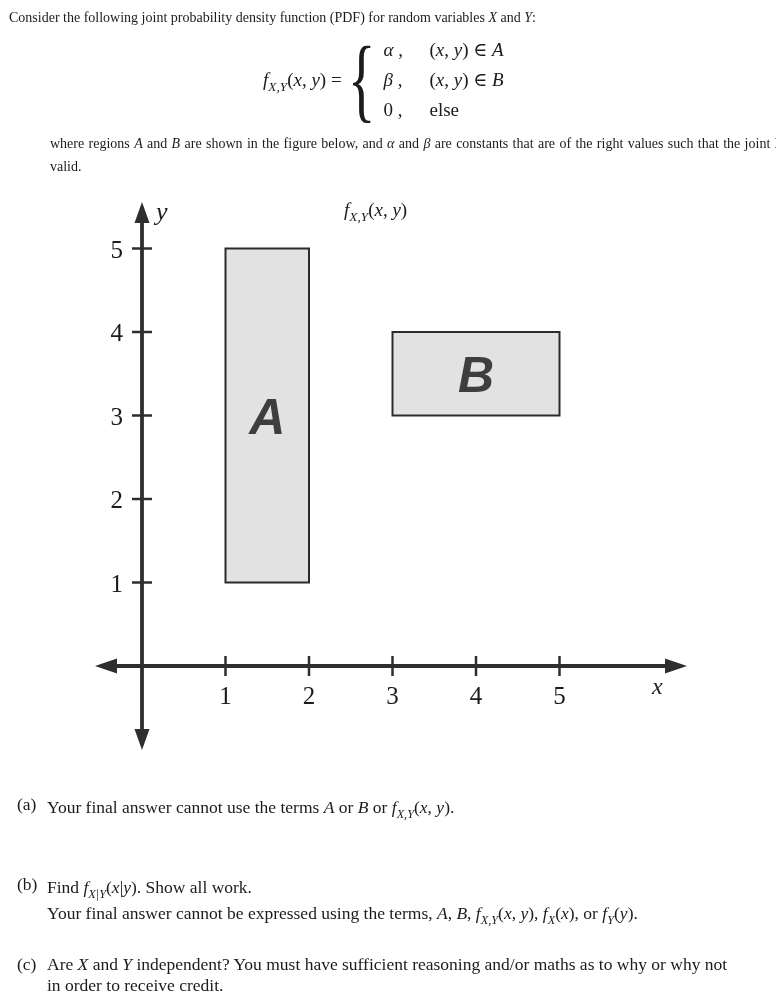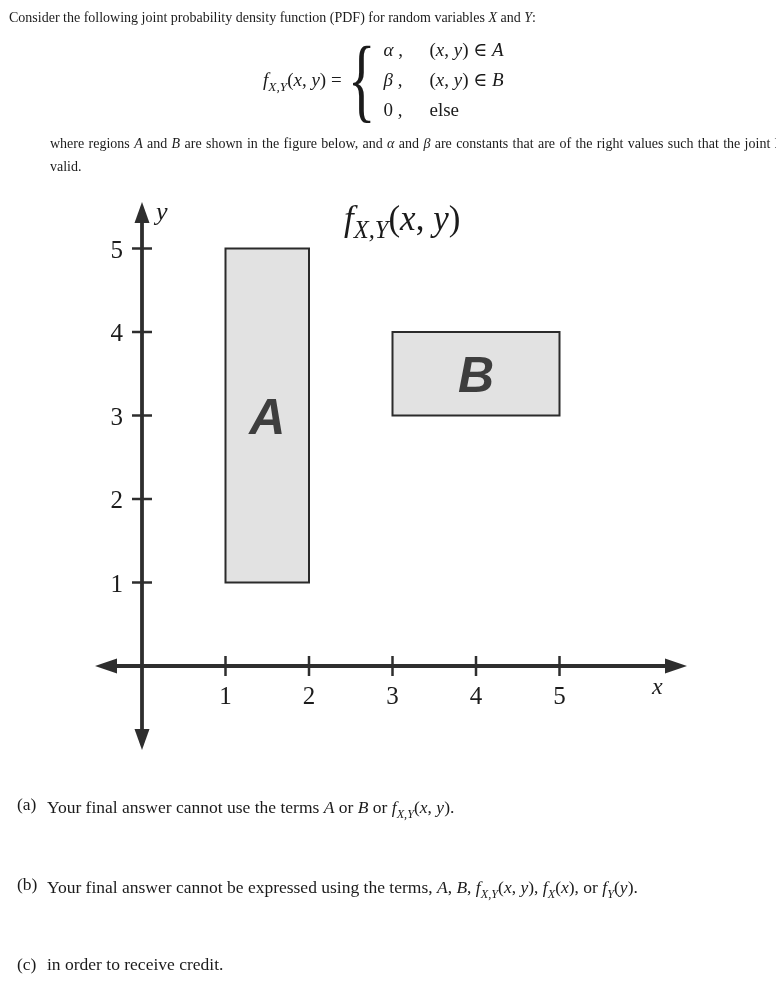--- a/index.html
+++ b/index.html
@@ -28,21 +28,21 @@
 
   
   .desc{text-align:justify;margin-left:42px;}
 
   
   .q{left:0;width:768px;padding-left:47px;box-sizing:border-box;font-size:17.5px;}
   .q .q-label{position:absolute;left:17px;top:0;}
   .q .line{line-height:26px;}
   .q.tight .line{line-height:21px;}
 
-  .fig-title{font-size:35px;}
+  .fig-title{font-size:19px;}
   .axis-letter{font-size:26px;}
 </style>
 </head>
 <body>
 
 <div class="abs body-text line" style="left:9px;top:7px;"><span>Consider the following joint probability density function (PDF) for random variables </span><span class="it">X</span><span> and </span><span class="it">Y</span><span>:</span></div>
 
 <div class="abs equation" style="left:263px;top:33px;">
   <span class="math lhs"><span class="it">f</span><sub class="it">X,Y</sub><span>(</span><span class="it">x</span><span>, </span><span class="it">y</span><span>) = </span></span>
   <span class="brace math">{</span>
@@ -103,19 +103,21 @@
 
 <div class="abs math it axis-letter" style="left:652px;top:673px;font-size:24px;">x</div>
 
 <div class="abs q" style="top:794px;">
   <span class="q-label">(a)</span>
   <div class="line"><span>Your final answer cannot use the terms </span><span class="it">A</span><span> or </span><span class="it">B</span><span> or </span><span class="it">f</span><sub class="it">X,Y</sub><span>(</span><span class="it">x</span><span>, </span><span class="it">y</span><span>).</span></div>
 </div>
 
 <div class="abs q" style="top:874px;">
   <span class="q-label">(b)</span>
+  <div class="line"><span>Find </span><span class="it">f</span><sub class="it">X|Y</sub><span>(</span><span class="it">x</span><span>|</span><span class="it">y</span><span>). Show all work.</span></div>
   <div class="line"><span>Your final answer cannot be expressed using the terms, </span><span class="it">A</span><span>, </span><span class="it">B</span><span>, </span><span class="it">f</span><sub class="it">X,Y</sub><span>(</span><span class="it">x</span><span>, </span><span class="it">y</span><span>), </span><span class="it">f</span><sub class="it">X</sub><span>(</span><span class="it">x</span><span>), or </span><span class="it">f</span><sub class="it">Y</sub><span>(</span><span class="it">y</span><span>).</span></div>
 </div>
 
 <div class="abs q tight" style="top:954px;">
   <span class="q-label">(c)</span>
+  <div class="line"><span>Are </span><span class="it">X</span><span> and </span><span class="it">Y</span><span> independent? You must have sufficient reasoning and/or maths as to why or why not</span></div>
   <div class="line"><span>in order to receive credit.</span></div>
 </div>
 
 </body></html>

